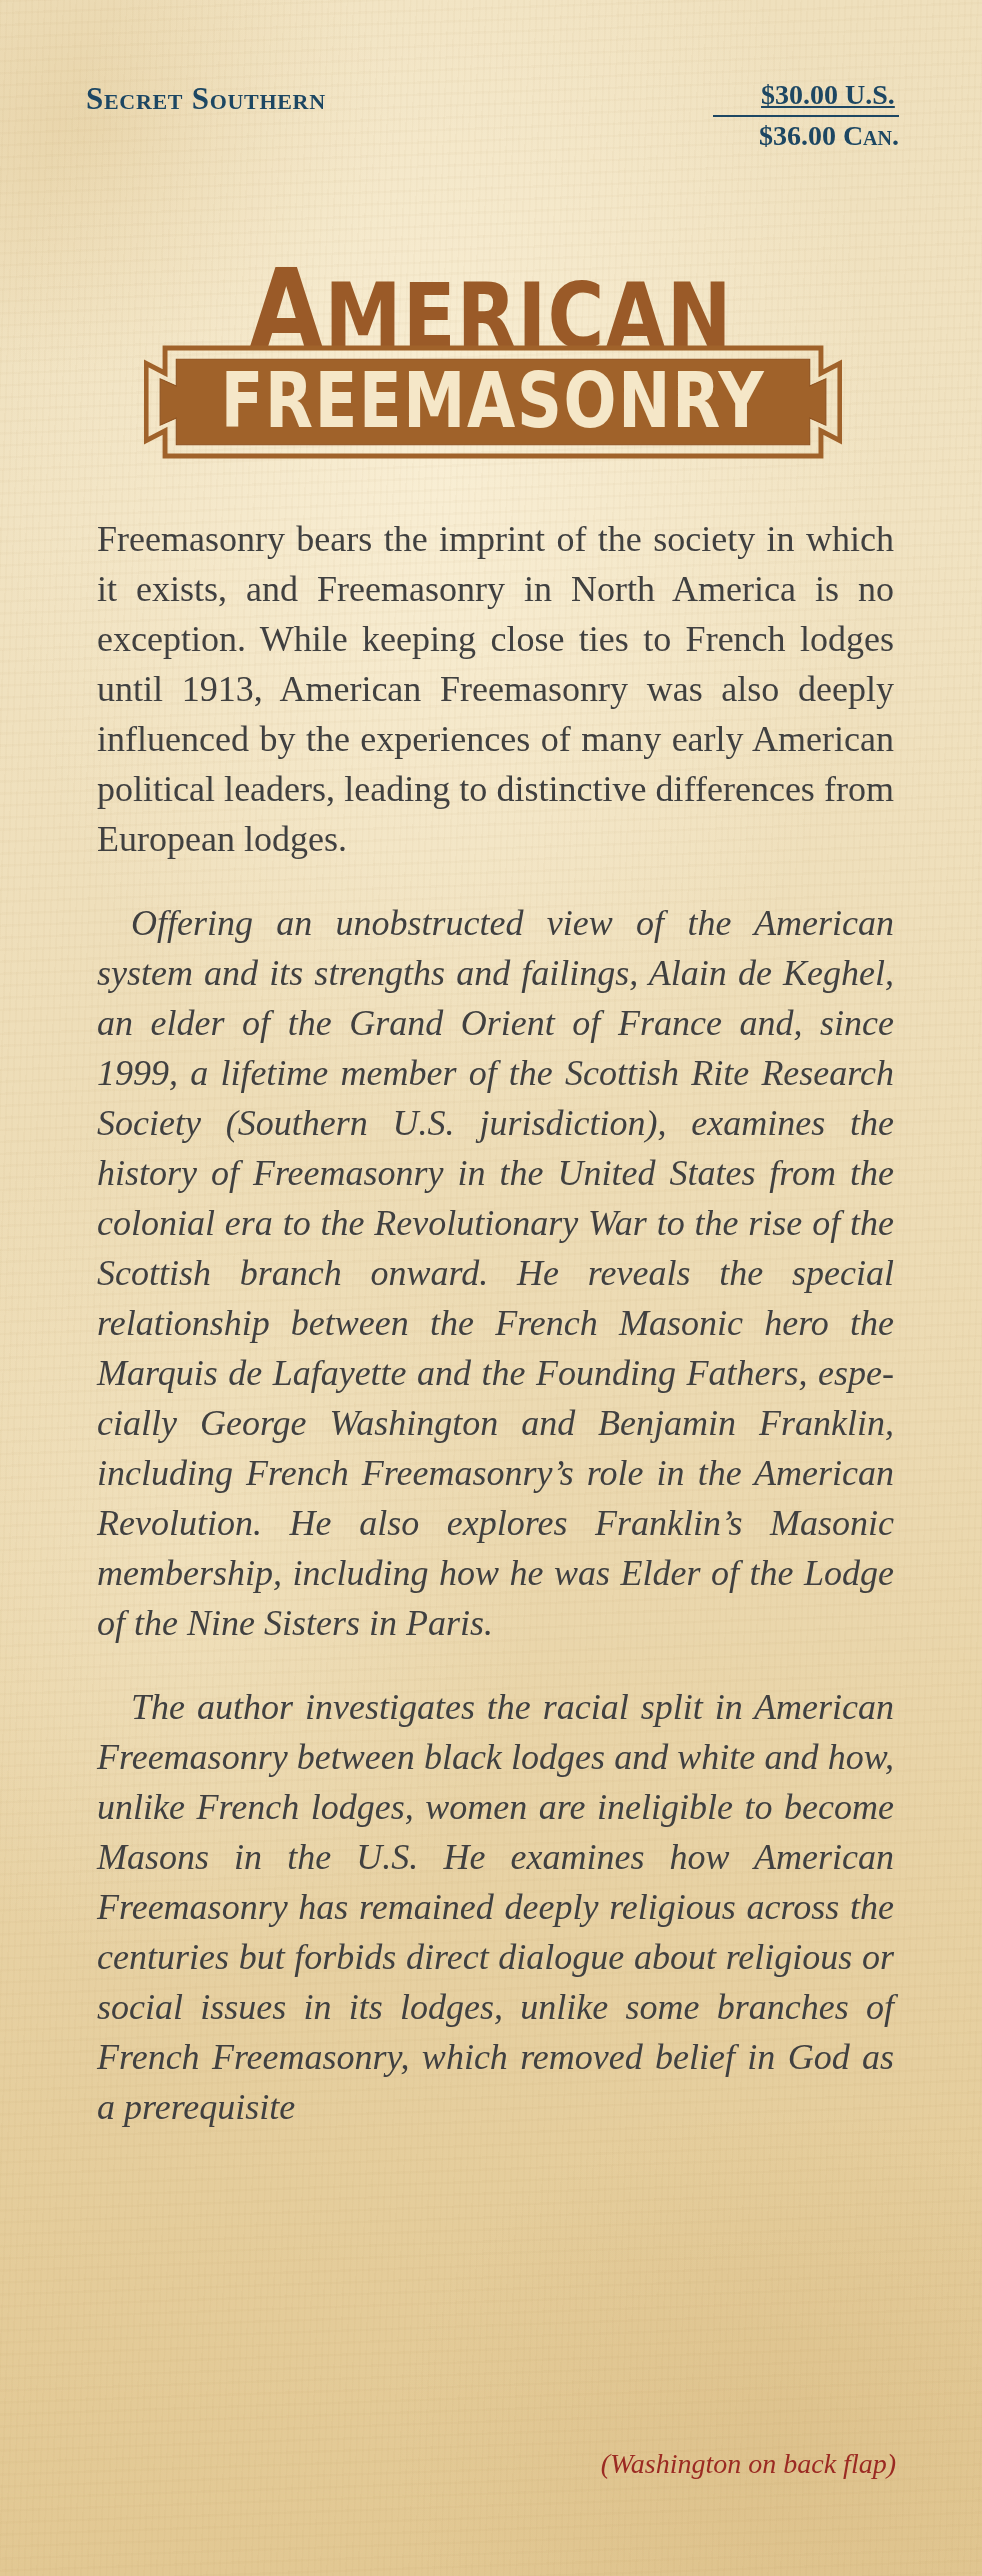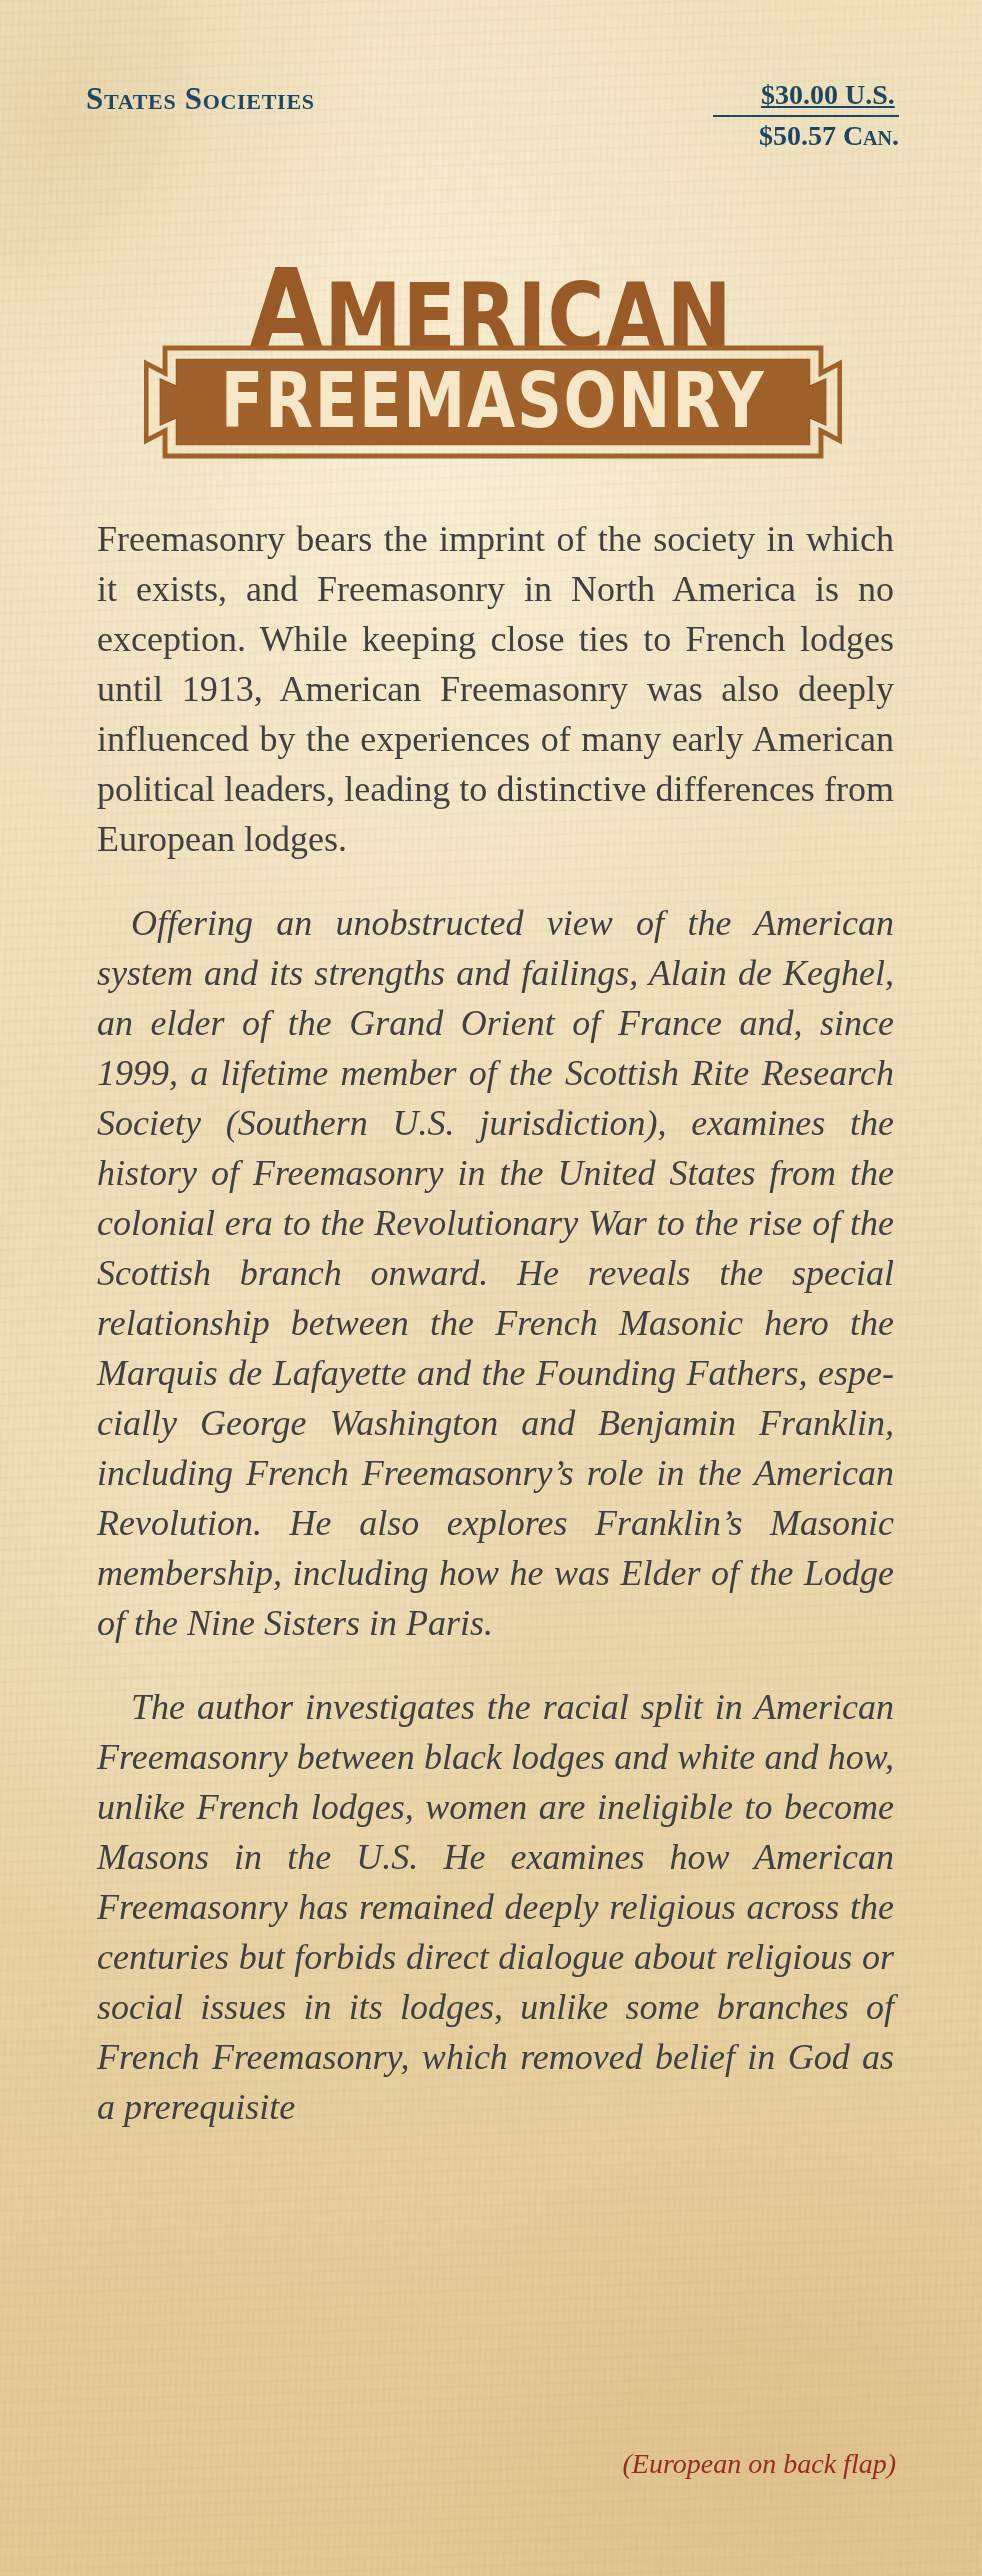--- a/index.html
+++ b/index.html
@@ -116,24 +116,24 @@
     font-size: 28px;
     line-height: 1;
   }
 </style>
 </head>
 <body>
 
 <div class="grain"></div>
 
 <header>
-  <div class="category">States Societies</div>
+  <div class="category">Secret Southern</div>
   <div class="price-block">
     <span class="price-us">$30.00 U.S.</span>
-    <span class="price-can">$50.57 Can.</span>
+    <span class="price-can">$36.00 Can.</span>
   </div>
 </header>
 
 <div class="title-american"><span class="big-a">A</span><span class="rest">MERICAN</span></div>
 
 <div class="banner">
   <svg width="698" height="114" viewBox="0 0 995 162">
 
     <path d="M30 4 H965 V40 L992 26 V136 L965 122 V158 H30 V122 L3 136 V26 L30 40 Z" fill="none" stroke="#a0622a" stroke-width="7" stroke-linejoin="miter"></path>
 
@@ -142,14 +142,14 @@
   </svg>
   <div class="banner-text">FREEMASONRY</div>
 </div>
 
 <main class="body-text">
   <p>Freemasonry bears the imprint of the society in which it exists, and Freemasonry in North America is no exception. While keeping close ties to French lodges until 1913, American Freemasonry was also deeply influenced by the experiences of many early American polit­ical leaders, leading to distinctive differences from European lodges.</p>
   <p class="indent">Offering an unobstructed view of the American system and its strengths and failings, Alain de Keghel, an elder of the Grand Orient of France and, since 1999, a lifetime mem­ber of the Scottish Rite Research Society (Southern U.S. jurisdiction), examines the history of Freemasonry in the United States from the colonial era to the Revolutionary War to the rise of the Scottish branch onward. He reveals the special relationship between the French Masonic hero the Marquis de Lafayette and the Founding Fathers, espe­cially George Washington and Benjamin Franklin, including French Freemasonry’s role in the American Revolution. He also explores Franklin’s Masonic membership, including how he was Elder of the Lodge of the Nine Sisters in Paris.</p>
   <p class="indent">The author investigates the racial split in American Freemasonry between black lodges and white and how, unlike French lodges, women are ineligible to become Masons in the U.S. He examines how American Freemasonry has remained deeply religious across the centuries but forbids direct dialogue about religious or social issues in its lodges, unlike some branches of French Freemasonry, which removed belief in God as a prerequisite</p>
 </main>
 
-<div class="continued">(European on back flap)</div>
+<div class="continued">(Washington on back flap)</div>
 
 
 </body></html>

